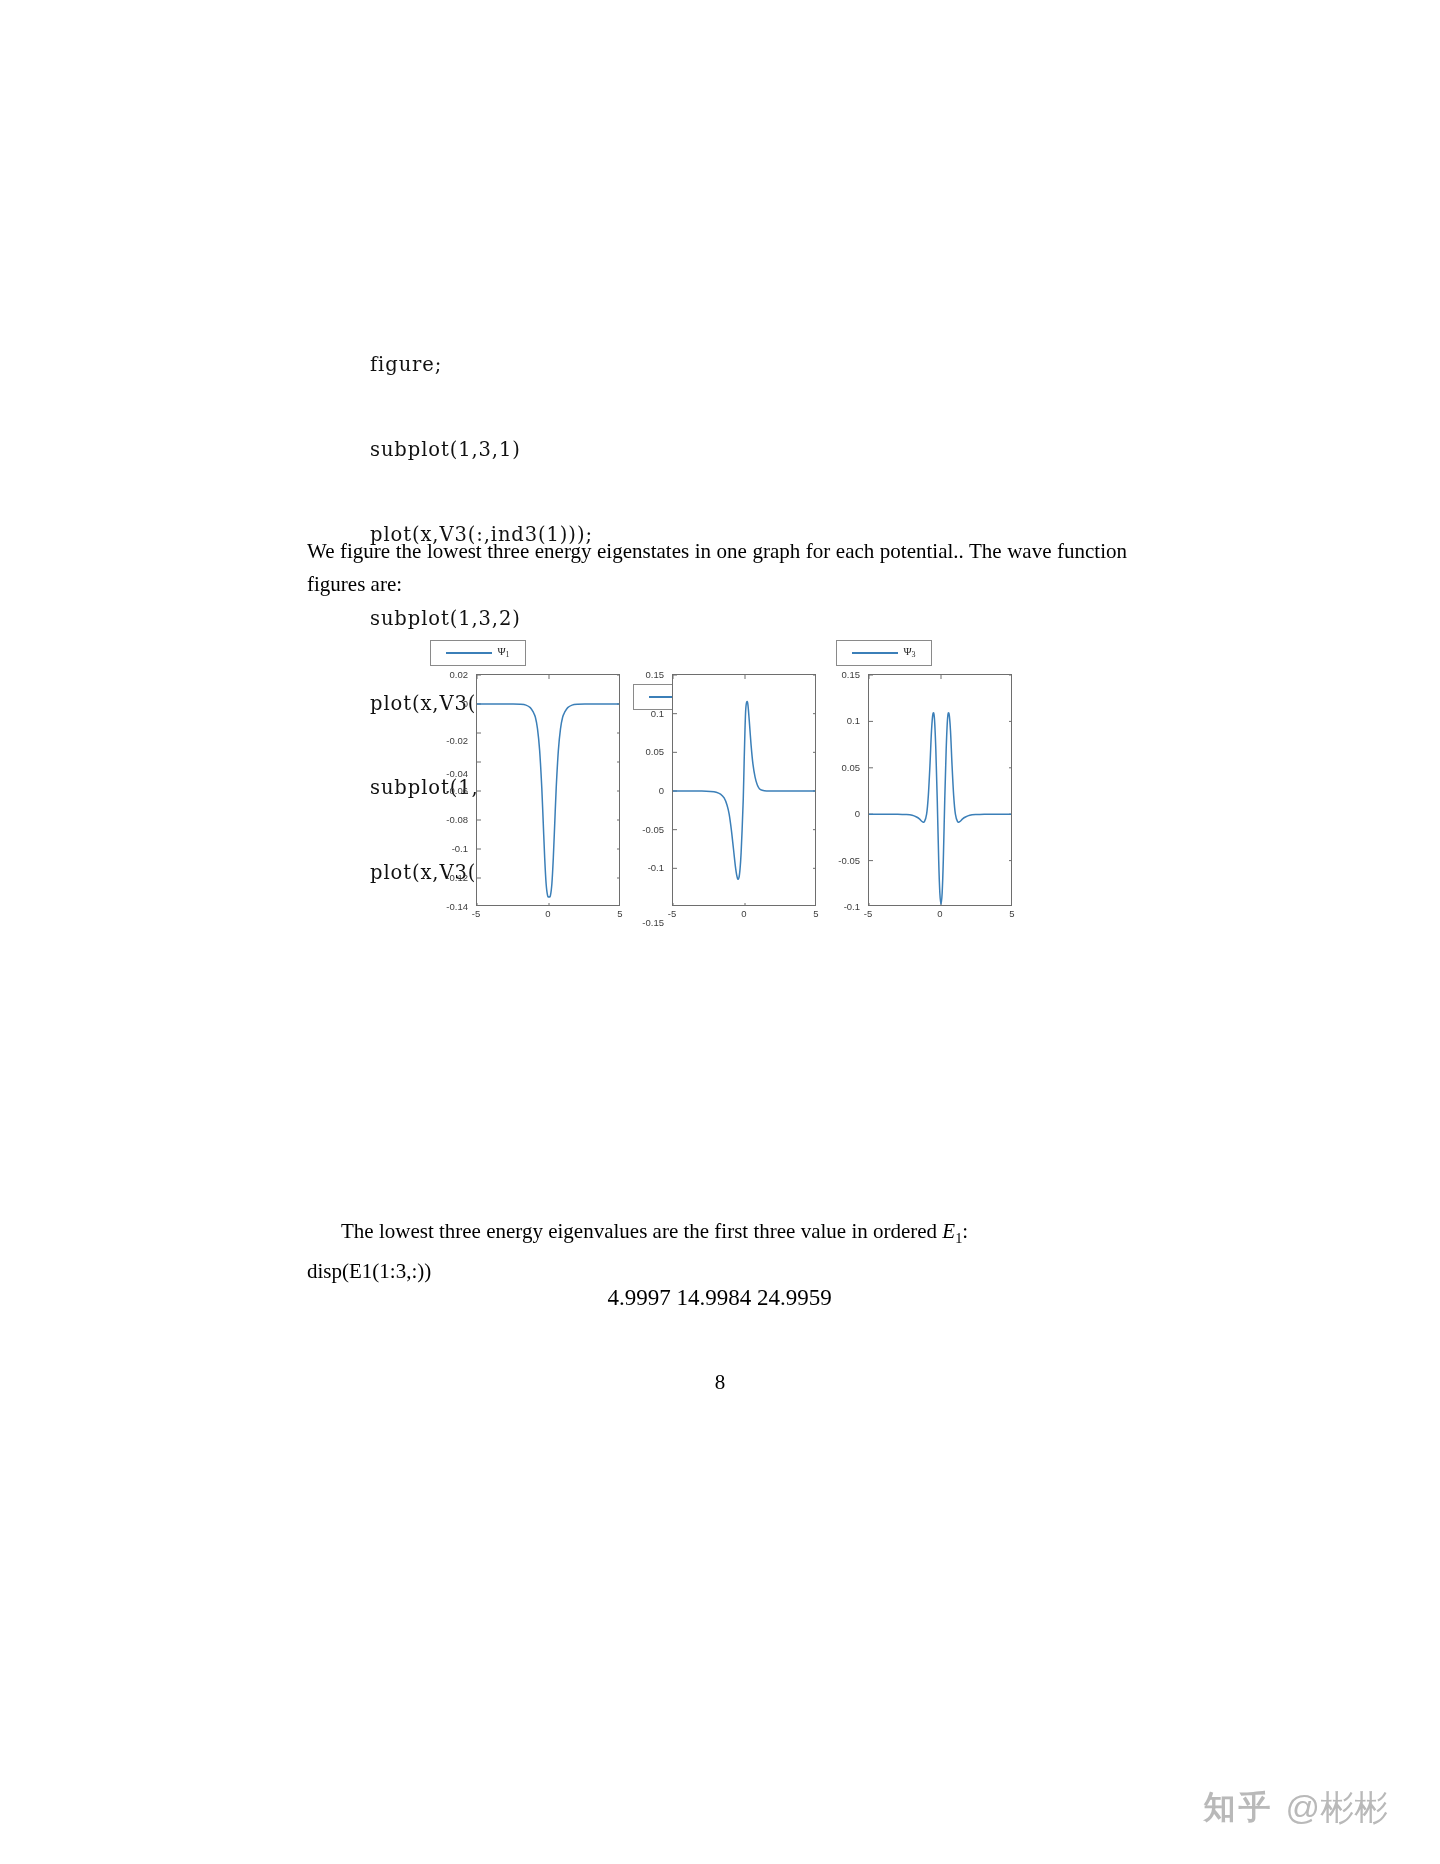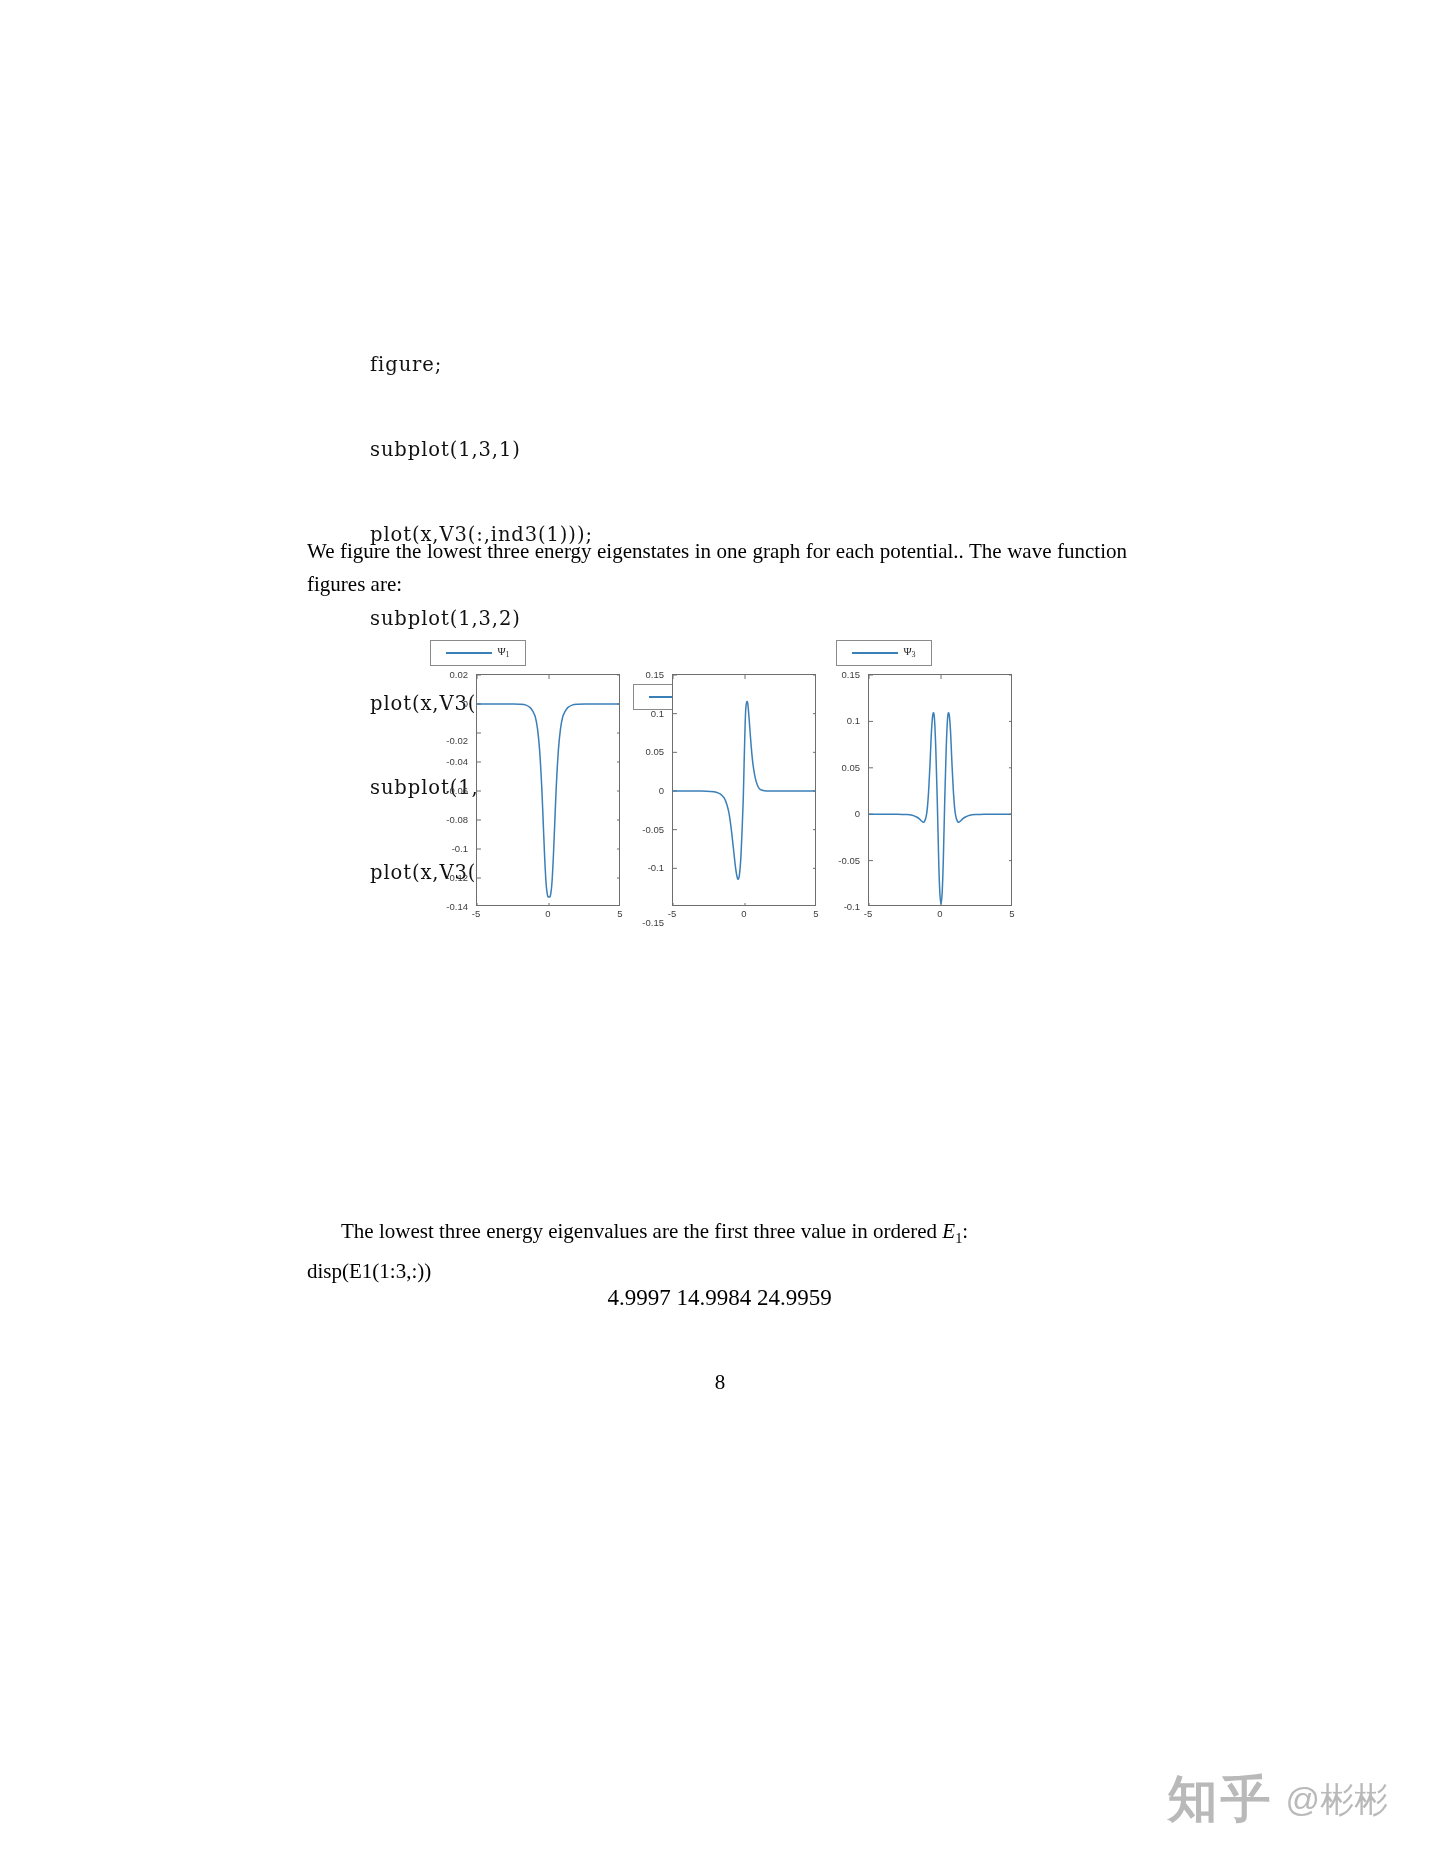--- a/index.html
+++ b/index.html
@@ -156,21 +156,21 @@
 
   
   .watermark{
     position:absolute;
     right:52px; bottom:40px;
     display:flex; align-items:center; gap:12px;
     color:#b6b6b6;
   }
   .wm-logo{
     font-family:"Liberation Serif", serif;
-    font-size:50px;
+    font-size:32px;
     font-weight:700;
     letter-spacing:3px;
     color:#b9b9b9;
     line-height:1;
   }
   .wm-handle{
     font-family:"Liberation Sans", sans-serif;
     font-size:34px;
     color:#b9b9b9;
     line-height:1;
@@ -210,21 +210,21 @@
       </div>
     </div>
 
     <div class="plots-row">
 
       <div class="subplot" style="left:0px; width:190px;">
         <div class="ytick-labels" id="yticks-0">
             <span class="ytick" style="top: 0px;">0.02</span>
             <span class="ytick" style="top: 29px;">0</span>
             <span class="ytick" style="top: 66px;">-0.02</span>
-            <span class="ytick" style="top: 87px;">-0.04</span>
+            <span class="ytick" style="top: 99px;">-0.04</span>
             <span class="ytick" style="top: 116px;">-0.06</span>
             <span class="ytick" style="top: 145px;">-0.08</span>
             <span class="ytick" style="top: 174px;">-0.1</span>
             <span class="ytick" style="top: 203px;">-0.12</span>
             <span class="ytick" style="top: 232px;">-0.14</span>
           </div>
         <div class="axes-area" id="axes-0" style="left:46px; top:0; width:144px; height:232px;">
           <svg id="svg-0" width="144" height="232" viewBox="0 0 144 232" preserveAspectRatio="none">
               <line x1="0" x2="4" y1="0" y2="0" stroke="#6e6e6e" stroke-width="1"></line>
               <line x1="144" x2="140" y1="0" y2="0" stroke="#6e6e6e" stroke-width="1"></line>

